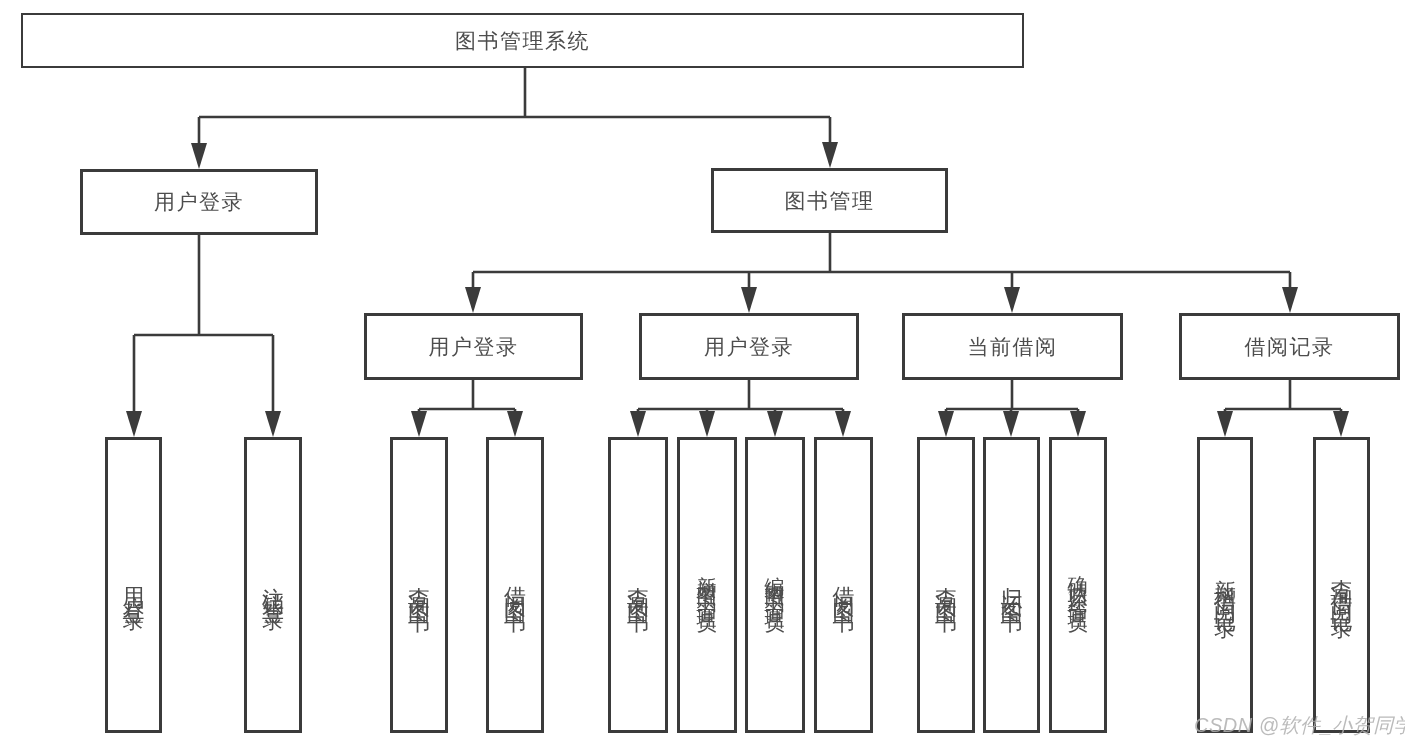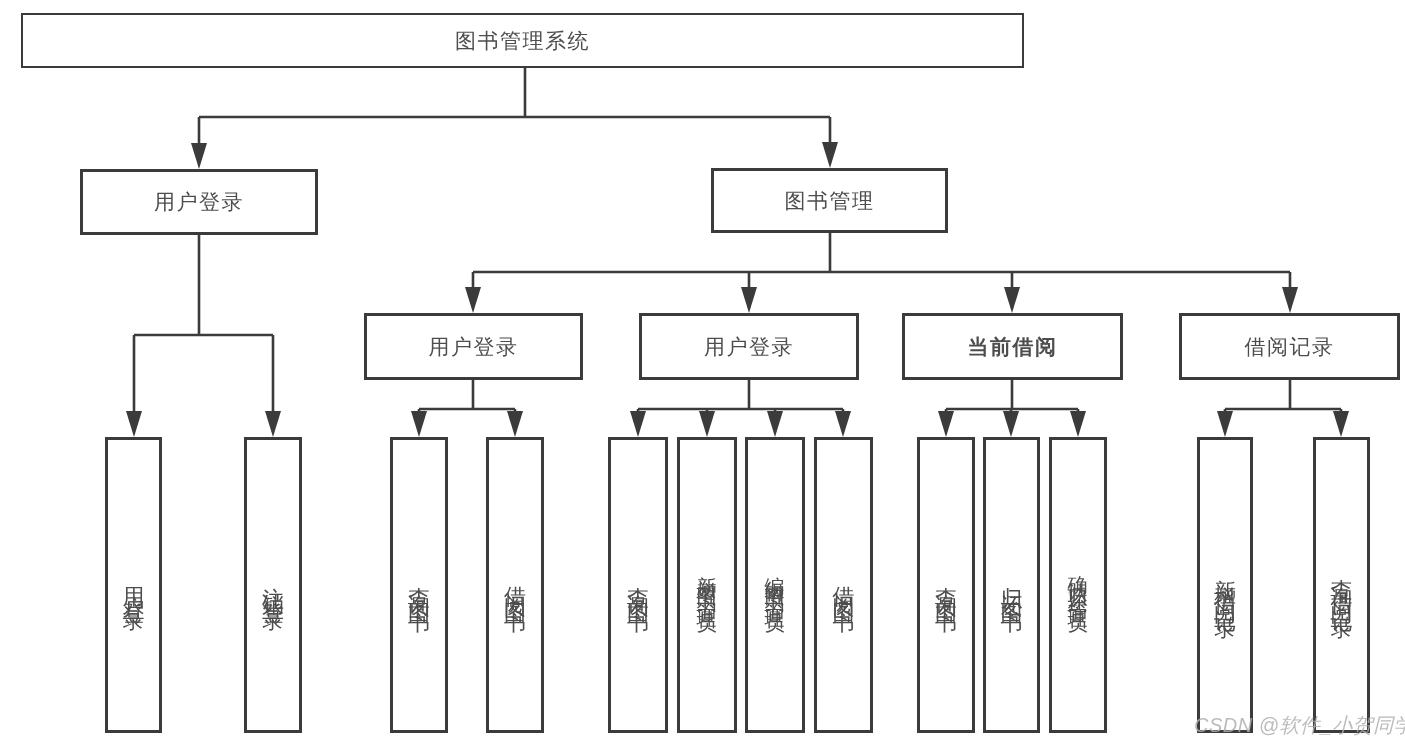--- a/index.html
+++ b/index.html
@@ -85,21 +85,21 @@
   <div class="node hbox" style="left:711px;top:168px;width:237px;height:65px;">
     <span>图书管理</span>
   </div>
 
   <div class="node hbox" style="left:364px;top:313px;width:219px;height:67px;">
     <span>用户登录</span>
   </div>
   <div class="node hbox" style="left:639px;top:313px;width:220px;height:67px;">
     <span>用户登录</span>
   </div>
-  <div class="node hbox" style="left:902px;top:313px;width:221px;height:67px;font-weight:bold;">
+  <div class="node hbox" style="left:902px;top:313px;width:221px;height:67px;">
     <span>当前借阅</span>
   </div>
   <div class="node hbox" style="left:1179px;top:313px;width:221px;height:67px;">
     <span>借阅记录</span>
   </div>
 
   <div class="node vbox" style="left:105px;top:437px;width:57px;height:296px;">
     <span>用户登录</span>
   </div>
   <div class="node vbox" style="left:244px;top:437px;width:58px;height:296px;">

